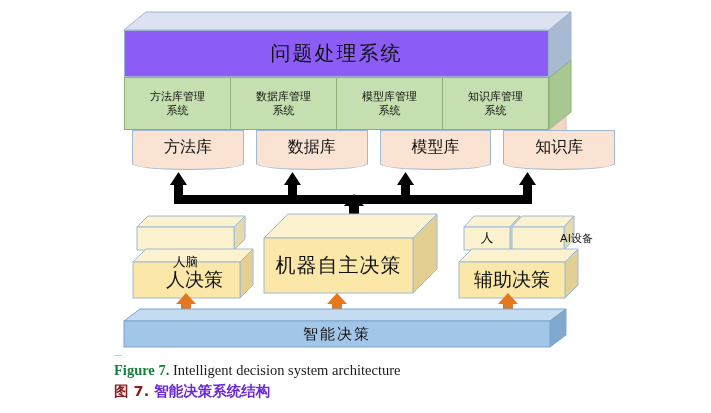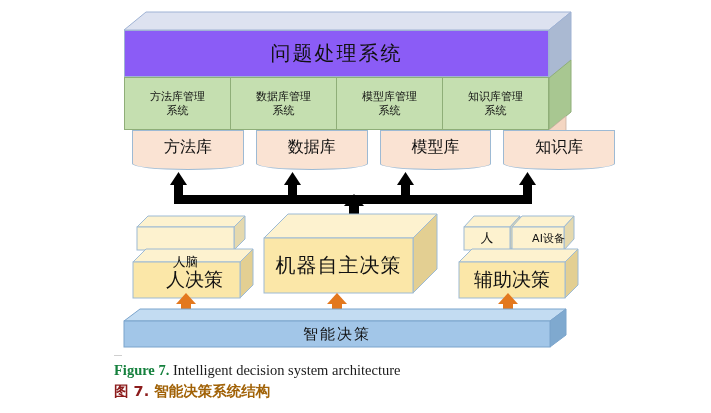--- a/index.html
+++ b/index.html
@@ -66,21 +66,21 @@
   
   #caption{
     position:absolute;left:114px;top:361px;width:560px;
     font-family:"Liberation Serif","DejaVu Serif",serif;
   }
   #capEn{font-size:14.5px;color:#1b1b1b;line-height:1.35;white-space:nowrap;}
   #capEn .lead{color:#15803d;font-weight:bold;}
   #capZh{font-size:14.5px;color:#1b1b1b;line-height:1.45;white-space:nowrap;
          font-family:"DejaVu Sans","Liberation Sans",sans-serif;font-weight:bold;}
   #capZh .lead{color:#8c1c1c;font-weight:bold;}
-  #capZh .zhbody{font-weight:bold;color:#a16207;}
+  #capZh .zhbody{font-weight:bold;color:#6d28d9;}
   .hrline{position:absolute;left:114px;top:355px;width:8px;height:1px;background:#cfcfcf;}
 </style>
 </head>
 <body>
 
 <div id="figure">
 
   <div class="stage">
 
     <svg width="711" height="200" style="position:absolute;left:0;top:0;">
@@ -193,21 +193,21 @@
     </svg>
 
     <div style="position:absolute;left:137px;top:227px;width:97px;height:23px;display:flex;align-items:center;justify-content:center;font-size:12.5px;color:#111;margin-top:24px;">人脑</div>
 
     <div style="position:absolute;left:133px;top:262px;width:107px;height:36px;display:flex;align-items:center;justify-content:center;font-size:19px;color:#111;margin-left:8px;">人决策</div>
 
     <div style="position:absolute;left:264px;top:238px;width:149px;height:55px;display:flex;align-items:center;justify-content:center;font-size:20px;color:#111;letter-spacing:1px;">机器自主决策</div>
 
     <div style="position:absolute;left:464px;top:227px;width:46px;height:23px;display:flex;align-items:center;justify-content:center;font-size:12.5px;color:#111;">人</div>
 
-    <div style="position:absolute;left:512px;top:227px;width:73px;height:23px;display:flex;align-items:center;justify-content:center;font-size:11px;color:#111;">AI设备</div>
+    <div style="position:absolute;left:512px;top:227px;width:73px;height:23px;display:flex;align-items:center;justify-content:center;font-size:11px;color:#111;padding-left:28px;">AI设备</div>
 
     <div style="position:absolute;left:459px;top:262px;width:106px;height:36px;display:flex;align-items:center;justify-content:center;font-size:19px;color:#111;">辅助决策</div>
 
     <svg width="711" height="26" style="position:absolute;left:0;top:293px;">
       <g>
         <polygon points="186,0 176,11 196,11" fill="#e3781e"></polygon>
         <rect x="181" y="10" width="10" height="8" fill="#e3781e"></rect>
       </g>
       <g>
         <polygon points="337,0 327,11 347,11" fill="#e3781e"></polygon>

